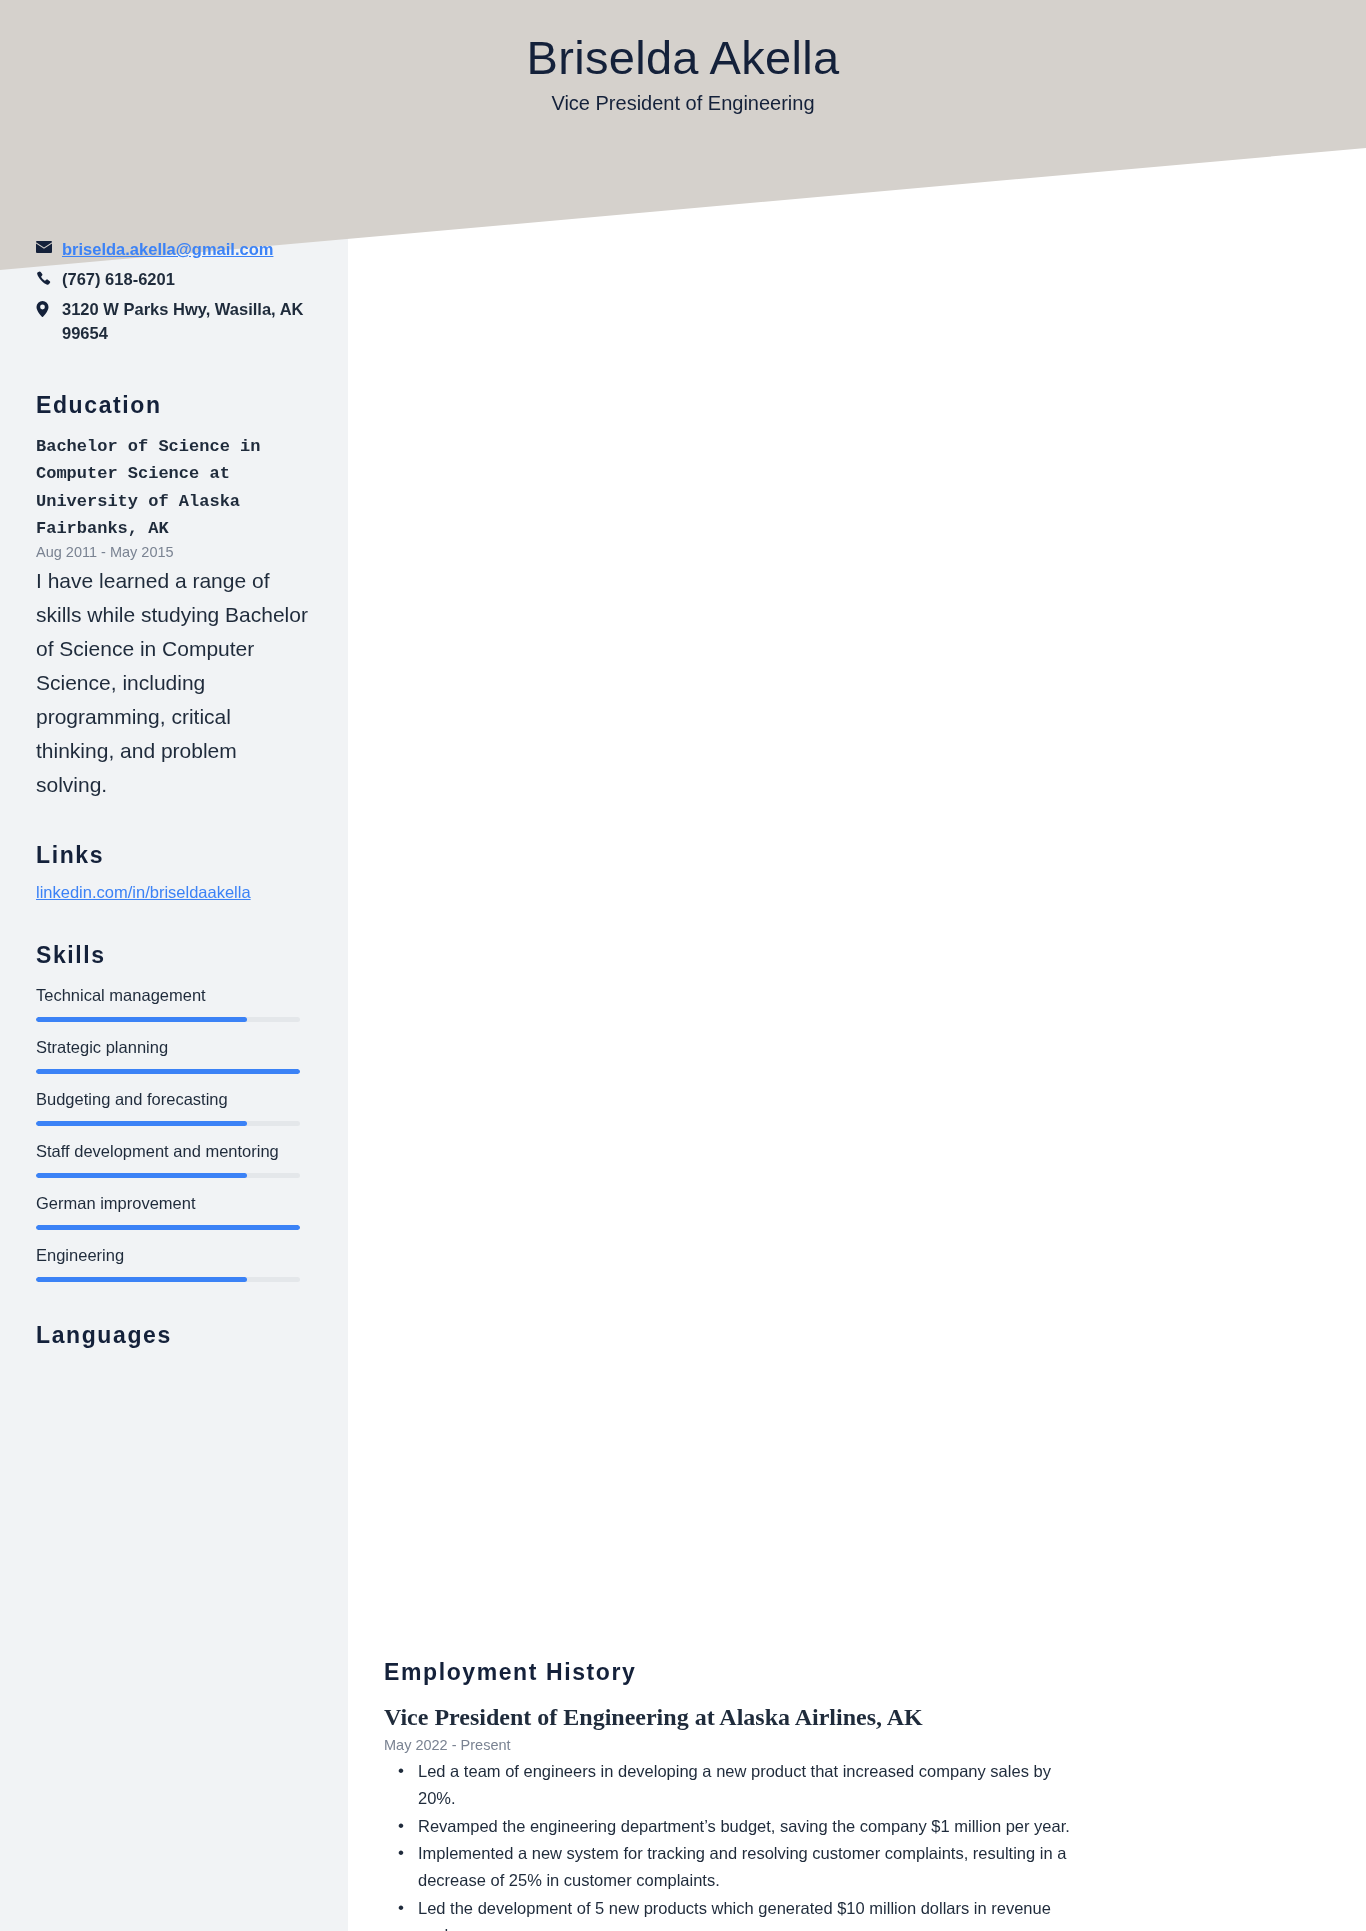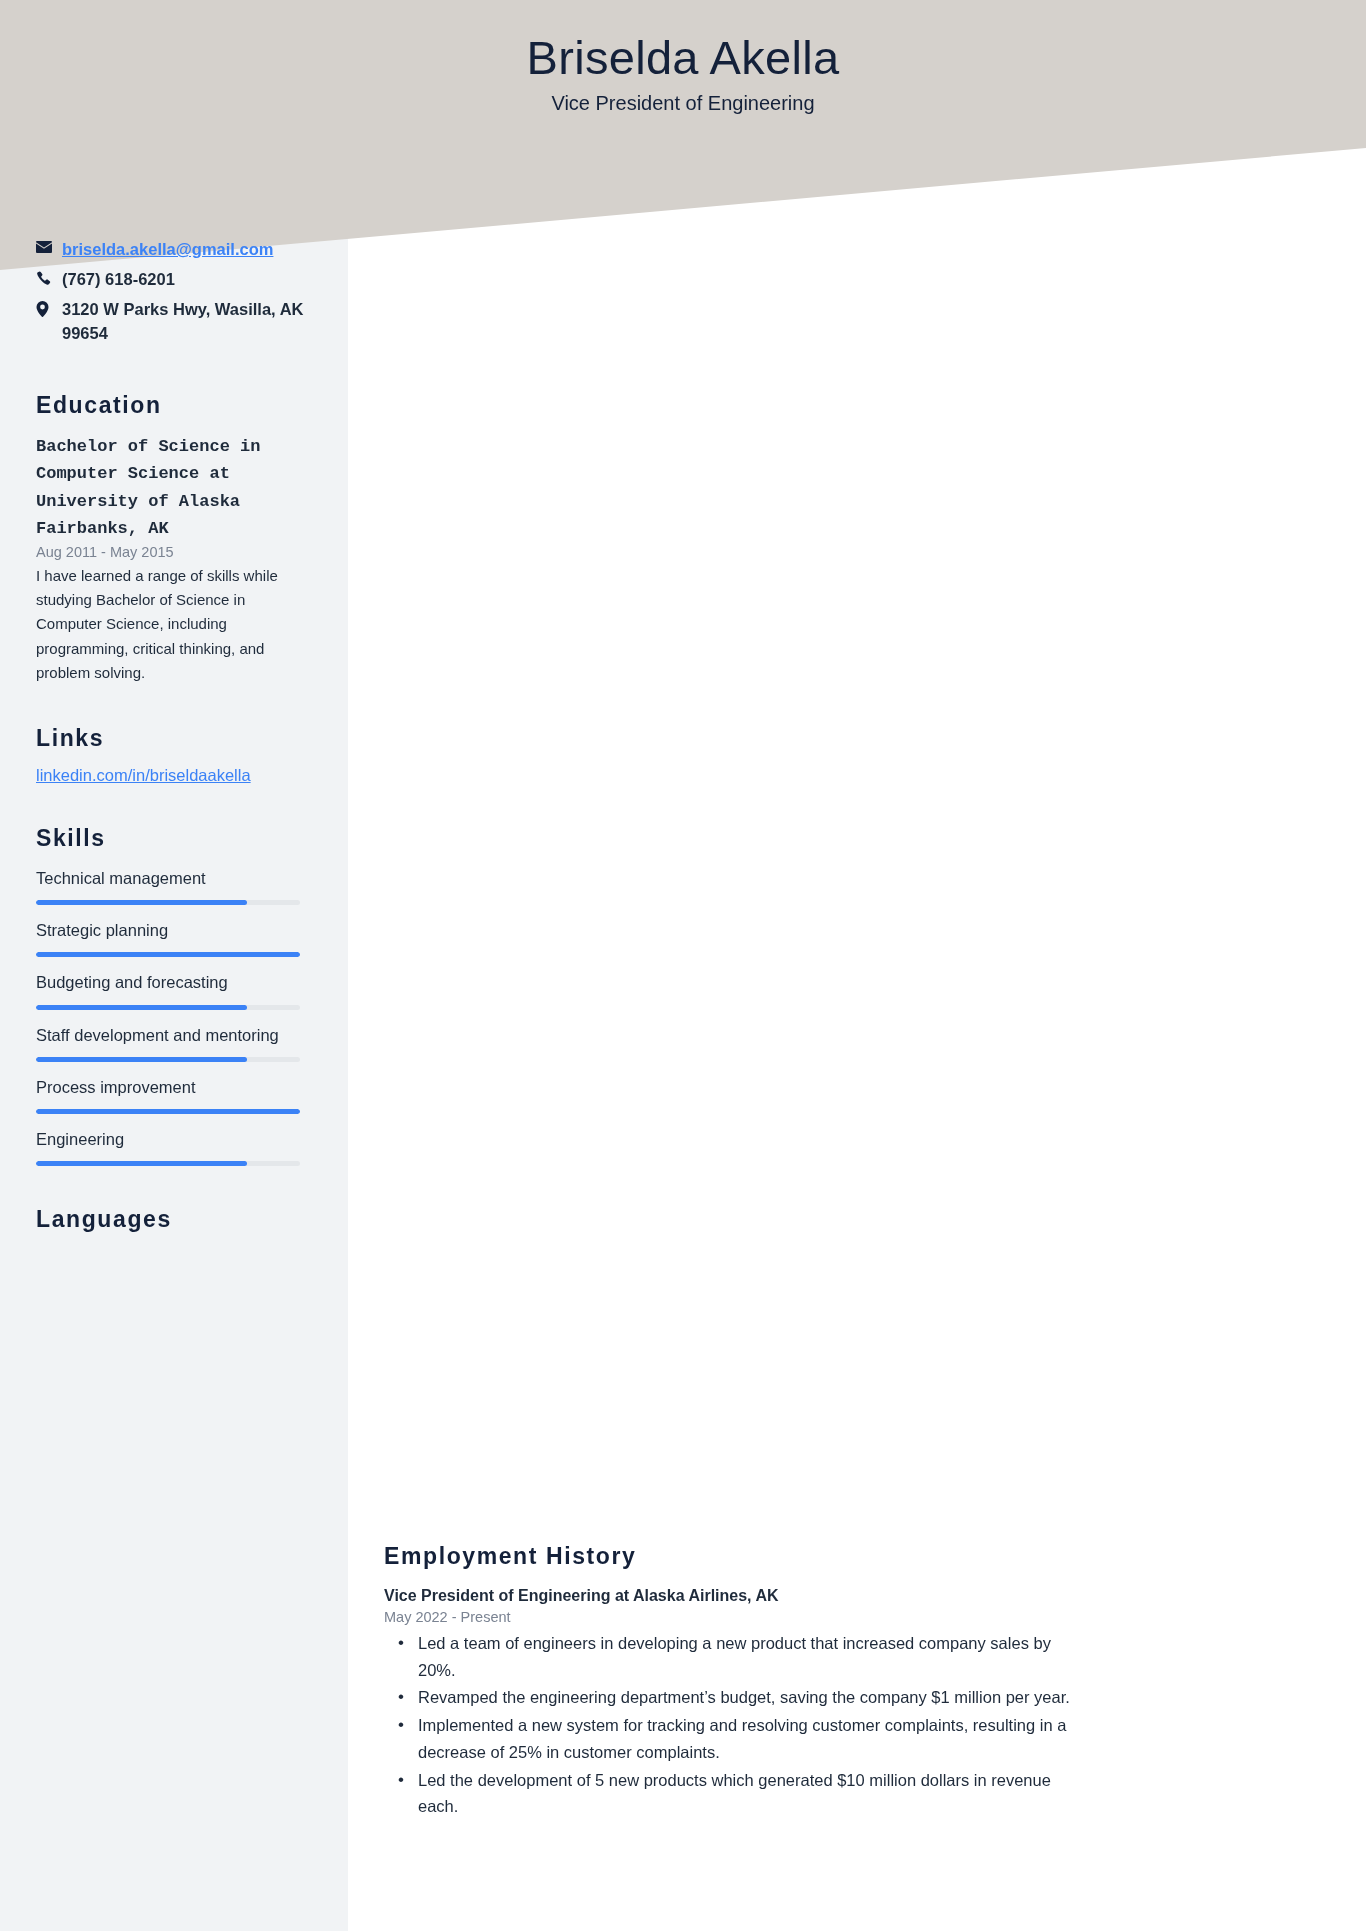--- a/index.html
+++ b/index.html
@@ -103,21 +103,21 @@
     color:#1f2b3b;
     font-family:Liberation Mono, monospace;
   }
   .edu-date {
     font-size:14.5px;
     color:#7a8392;
     margin-top:1px;
     margin-bottom:4px;
   }
   .edu-desc {
-    font-size:15px;
+    font-size:21px;
     line-height:1.62;
     color:#1f2b3b;
   }
 
   .links-url {
     font-size:16.5px;
     color:#3b82f6;
     text-decoration:underline;
     word-break:break-all;
   }
@@ -152,24 +152,25 @@
   }
   .main-heading {
     font-size:23px;
     font-weight:700;
     letter-spacing:1.6px;
     color:#14213a;
     margin-bottom:14px;
   }
   .job { margin-bottom:22px; }
   .job-role {
-    font-size:16px;
+    font-size:24px;
     font-weight:700;
     color:#1f2b3b;
     line-height:1.45;
+    font-family:Liberation Serif, serif;
   }
   .job-date {
     font-size:14.5px;
     color:#7a8392;
     margin-top:2px;
     margin-bottom:5px;
   }
   .job-bullets {
     list-style:none;
     padding-left:0;
@@ -266,21 +267,21 @@
               <div class="bar-fill" style="width: 80%;"></div>
             </div>
           </div>
           <div class="bar-item">
             <div class="bar-label">Staff development and mentoring</div>
             <div class="bar-track">
               <div class="bar-fill" style="width: 80%;"></div>
             </div>
           </div>
           <div class="bar-item">
-            <div class="bar-label">Process improvement</div>
+            <div class="bar-label">German improvement</div>
             <div class="bar-track">
               <div class="bar-fill" style="width: 100%;"></div>
             </div>
           </div>
           <div class="bar-item">
             <div class="bar-label">Engineering</div>
             <div class="bar-track">
               <div class="bar-fill" style="width: 80%;"></div>
             </div>
           </div>

